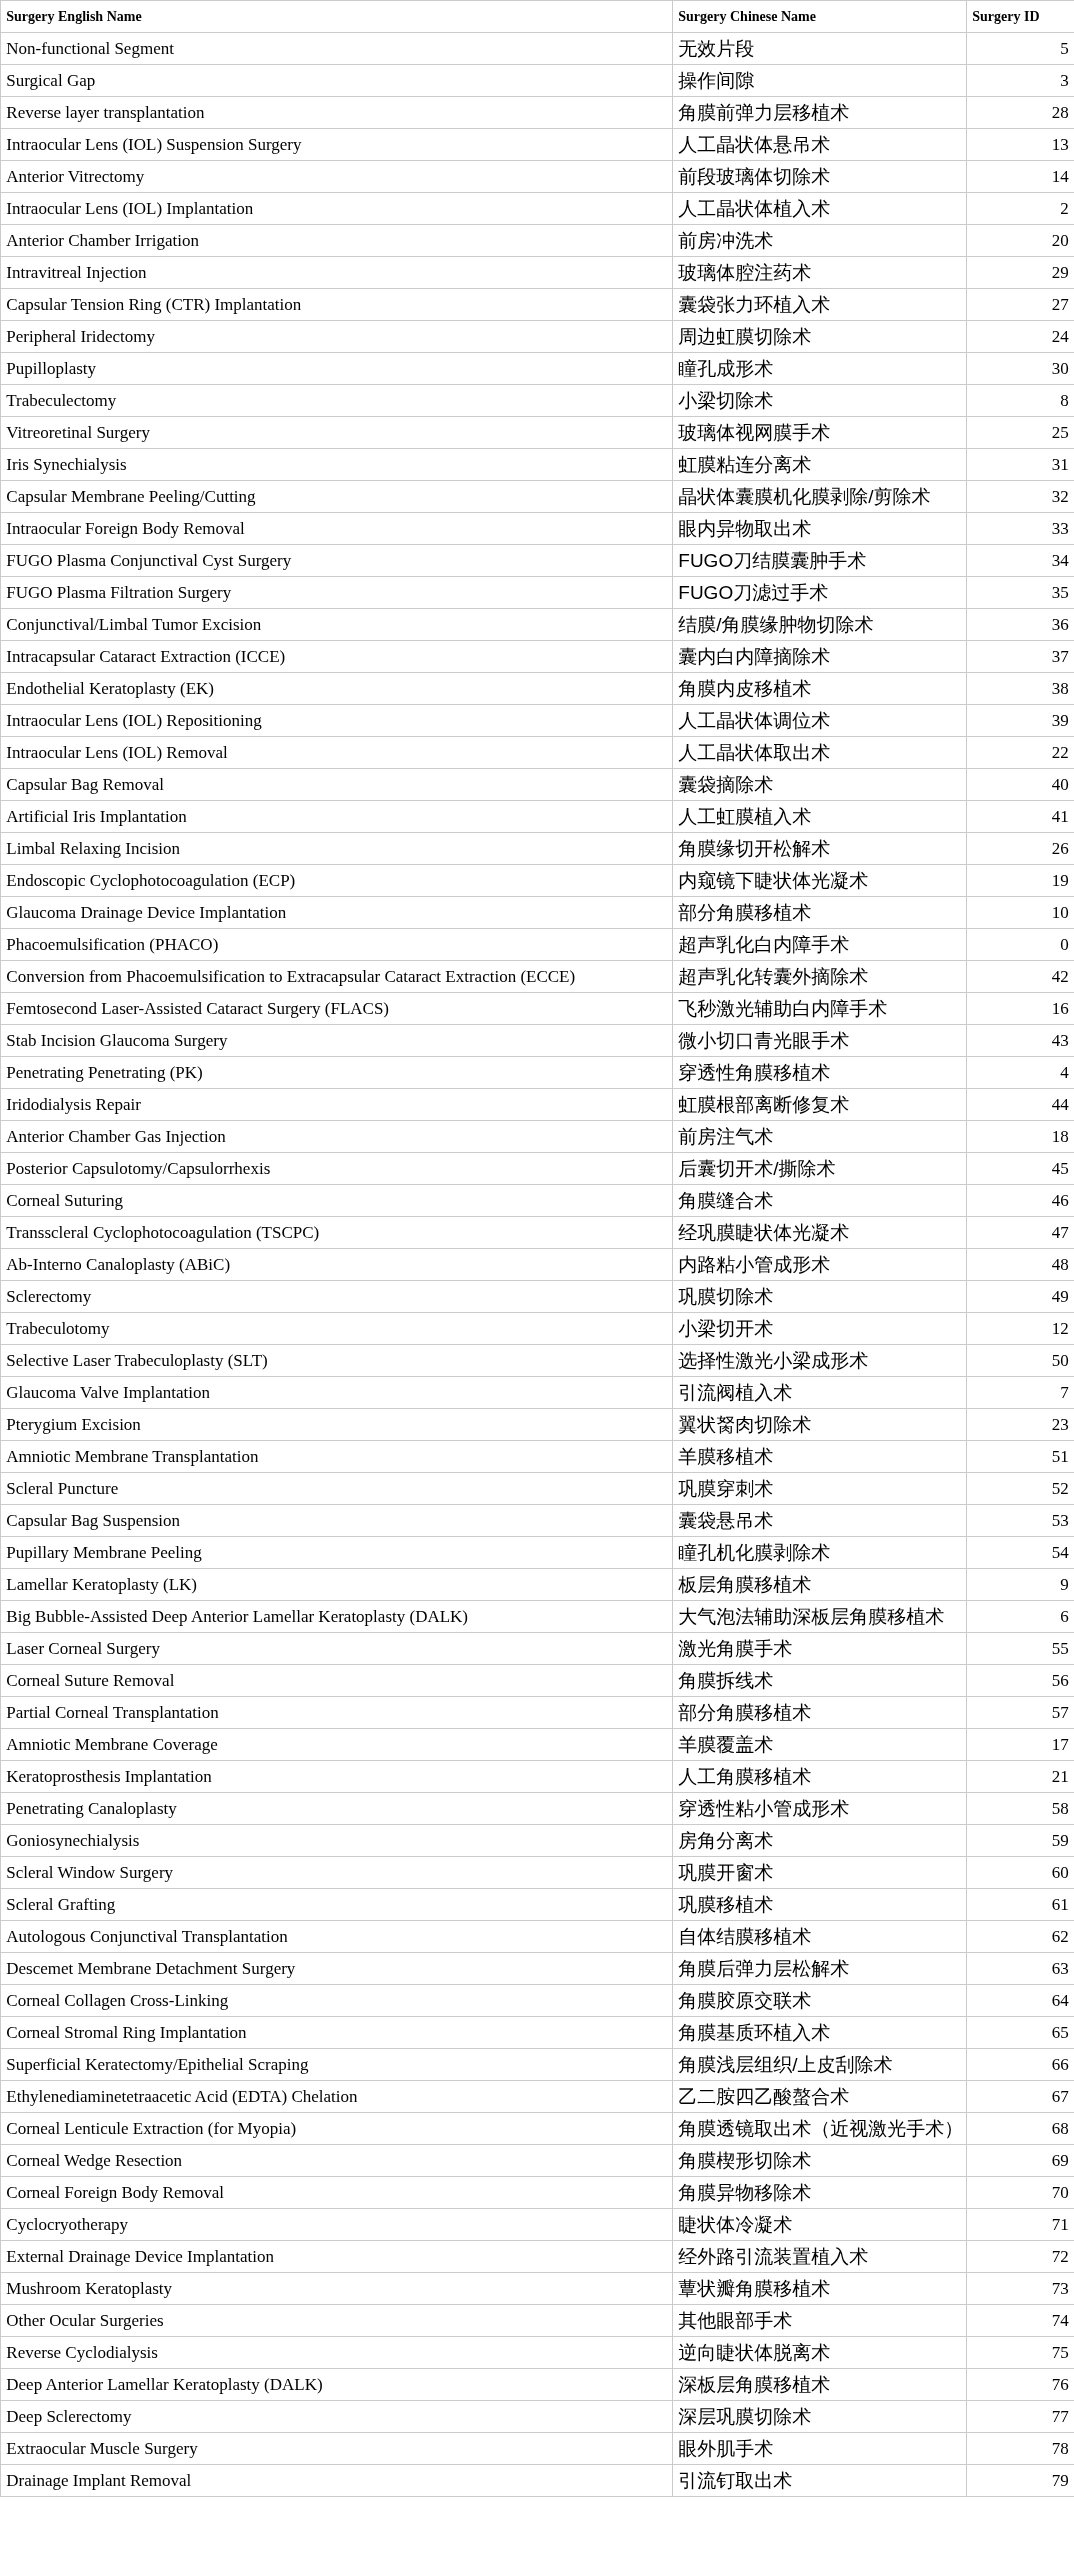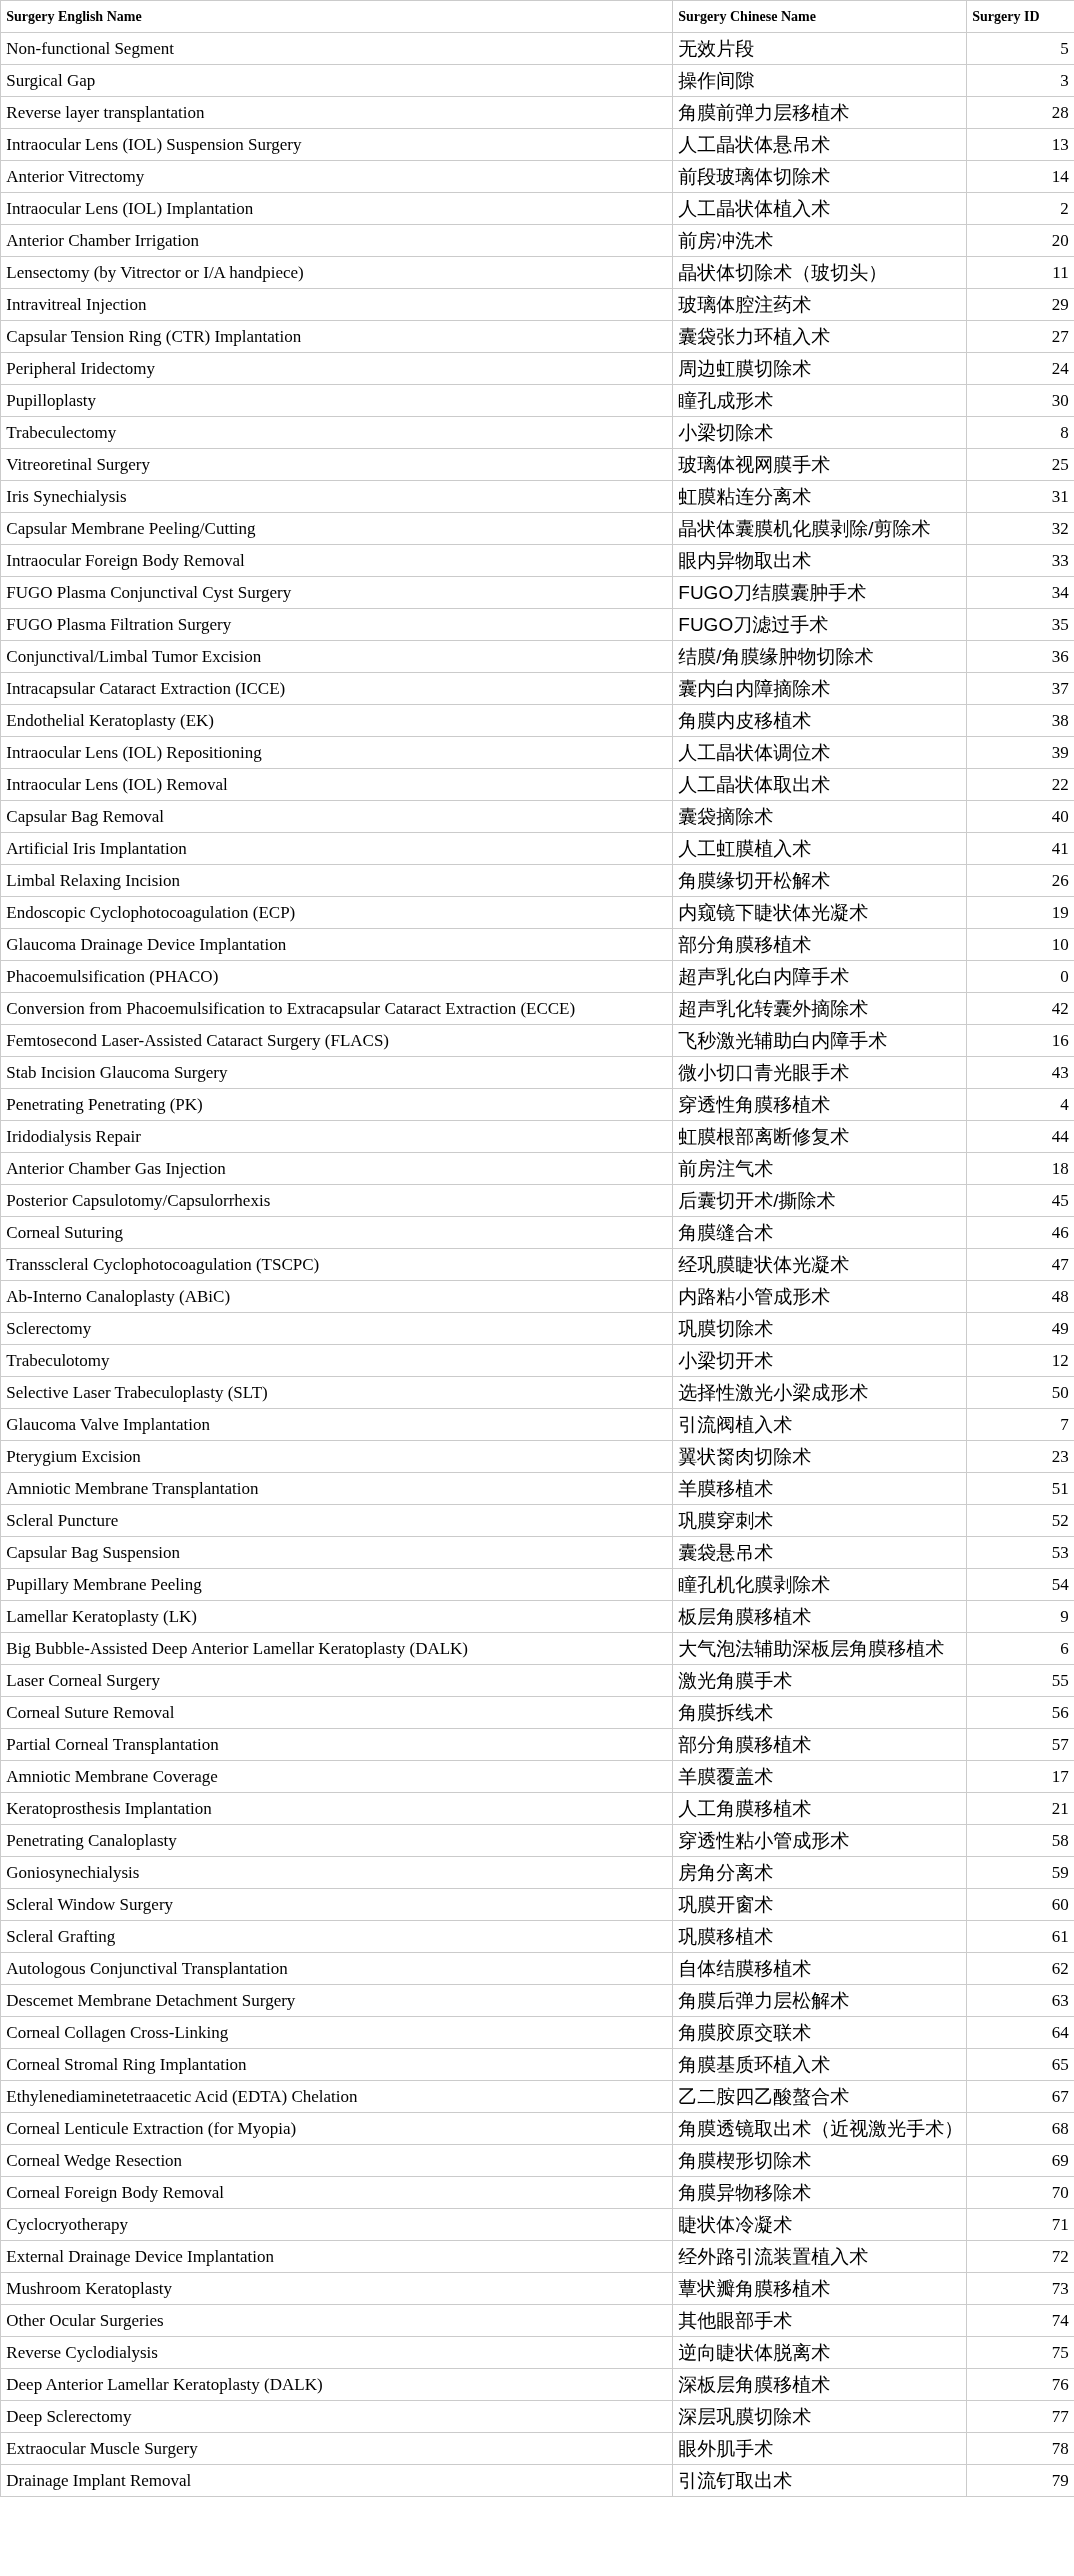--- a/index.html
+++ b/index.html
@@ -92,25 +92,20 @@
         <td class="col-en">Intraocular Lens (IOL) Implantation</td>
         <td class="col-zh">人工晶状体植入术</td>
         <td class="col-id">2</td>
       </tr>
       <tr>
         <td class="col-en">Anterior Chamber Irrigation</td>
         <td class="col-zh">前房冲洗术</td>
         <td class="col-id">20</td>
       </tr>
       <tr>
-        <td class="col-en">Lensectomy (by Vitrector or I/A handpiece)</td>
-        <td class="col-zh">晶状体切除术（玻切头）</td>
-        <td class="col-id">11</td>
-      </tr>
-      <tr>
         <td class="col-en">Intravitreal Injection</td>
         <td class="col-zh">玻璃体腔注药术</td>
         <td class="col-id">29</td>
       </tr>
       <tr>
         <td class="col-en">Capsular Tension Ring (CTR) Implantation</td>
         <td class="col-zh">囊袋张力环植入术</td>
         <td class="col-id">27</td>
       </tr>
       <tr>
@@ -375,20 +370,25 @@
       </tr>
       <tr>
         <td class="col-en">Corneal Collagen Cross-Linking</td>
         <td class="col-zh">角膜胶原交联术</td>
         <td class="col-id">64</td>
       </tr>
       <tr>
         <td class="col-en">Corneal Stromal Ring Implantation</td>
         <td class="col-zh">角膜基质环植入术</td>
         <td class="col-id">65</td>
+      </tr>
+      <tr>
+        <td class="col-en">Superficial Keratectomy/Epithelial Scraping</td>
+        <td class="col-zh">角膜浅层组织/上皮刮除术</td>
+        <td class="col-id">66</td>
       </tr>
       <tr>
         <td class="col-en">Ethylenediaminetetraacetic Acid (EDTA) Chelation</td>
         <td class="col-zh">乙二胺四乙酸螯合术</td>
         <td class="col-id">67</td>
       </tr>
       <tr>
         <td class="col-en">Corneal Lenticule Extraction (for Myopia)</td>
         <td class="col-zh">角膜透镜取出术（近视激光手术）</td>
         <td class="col-id">68</td>

